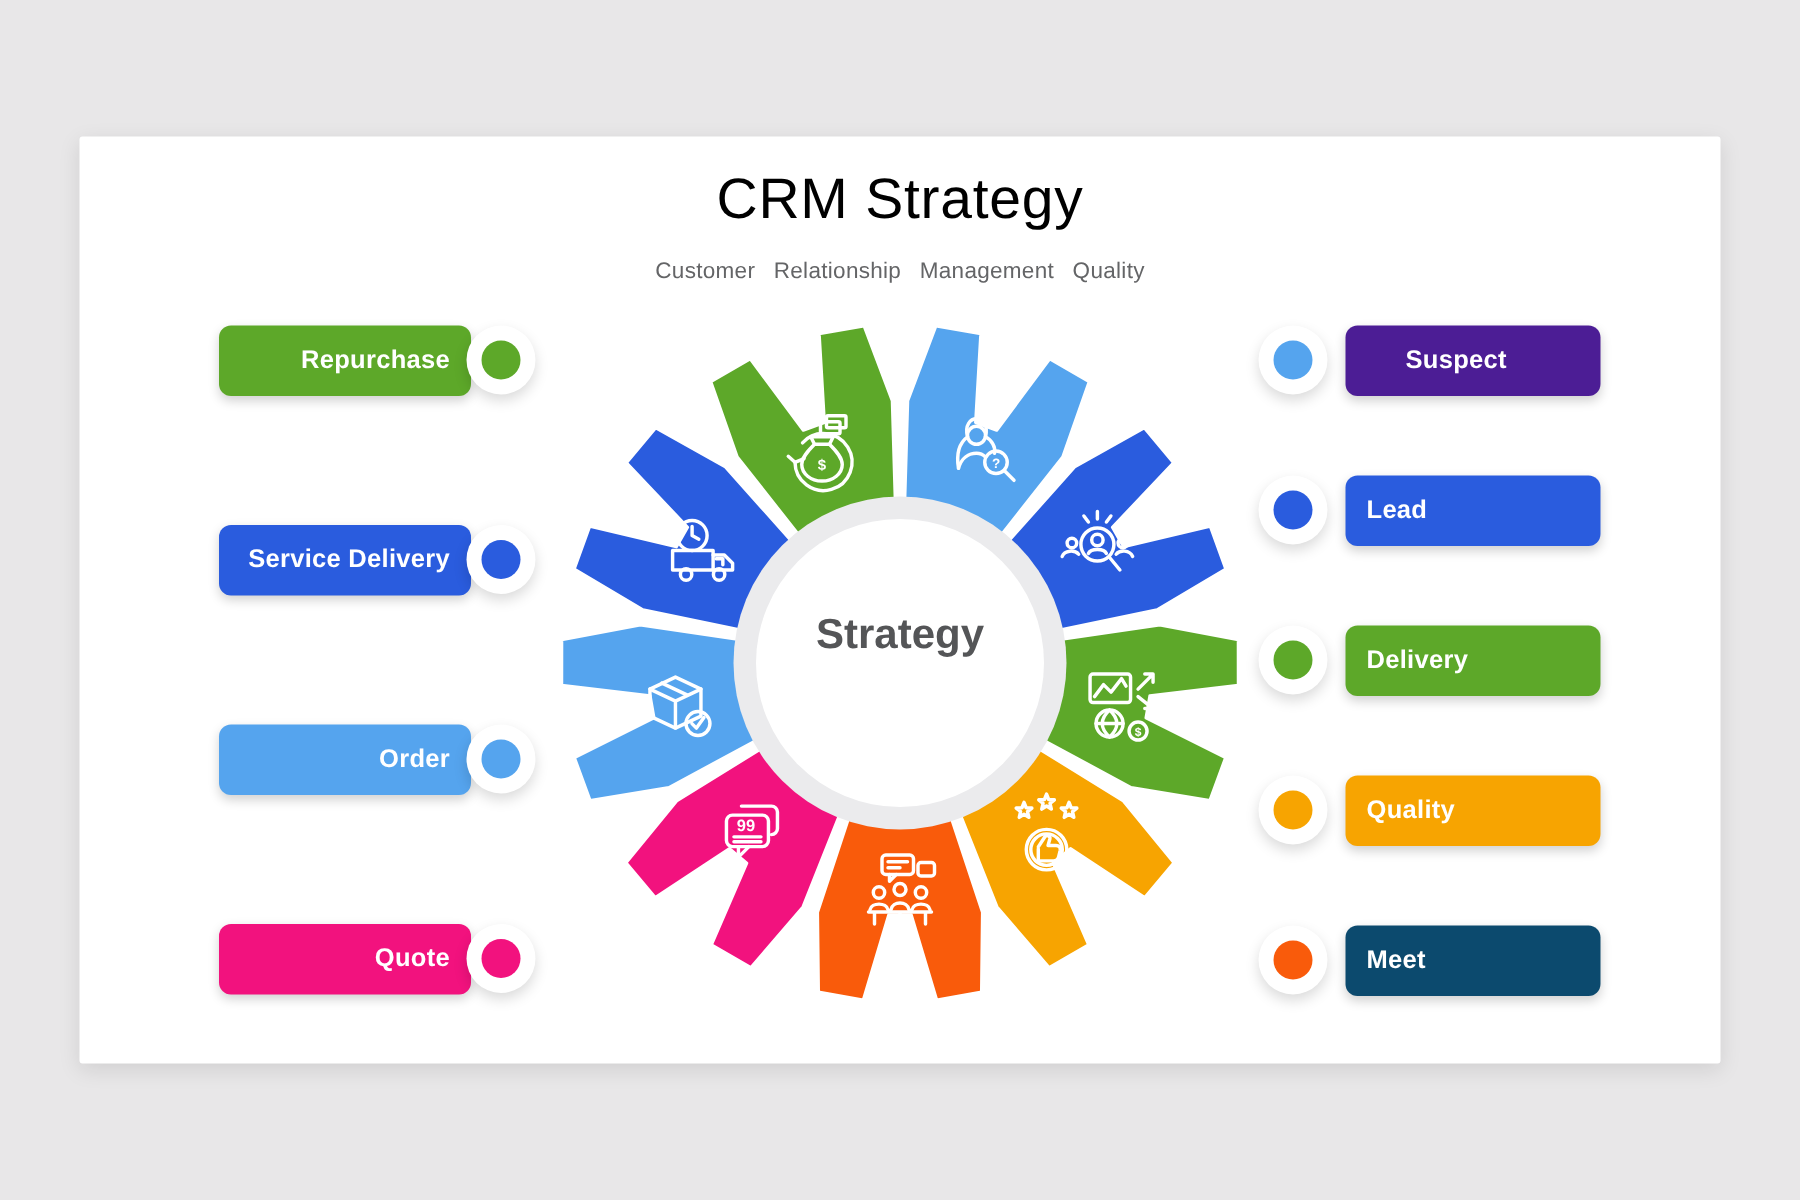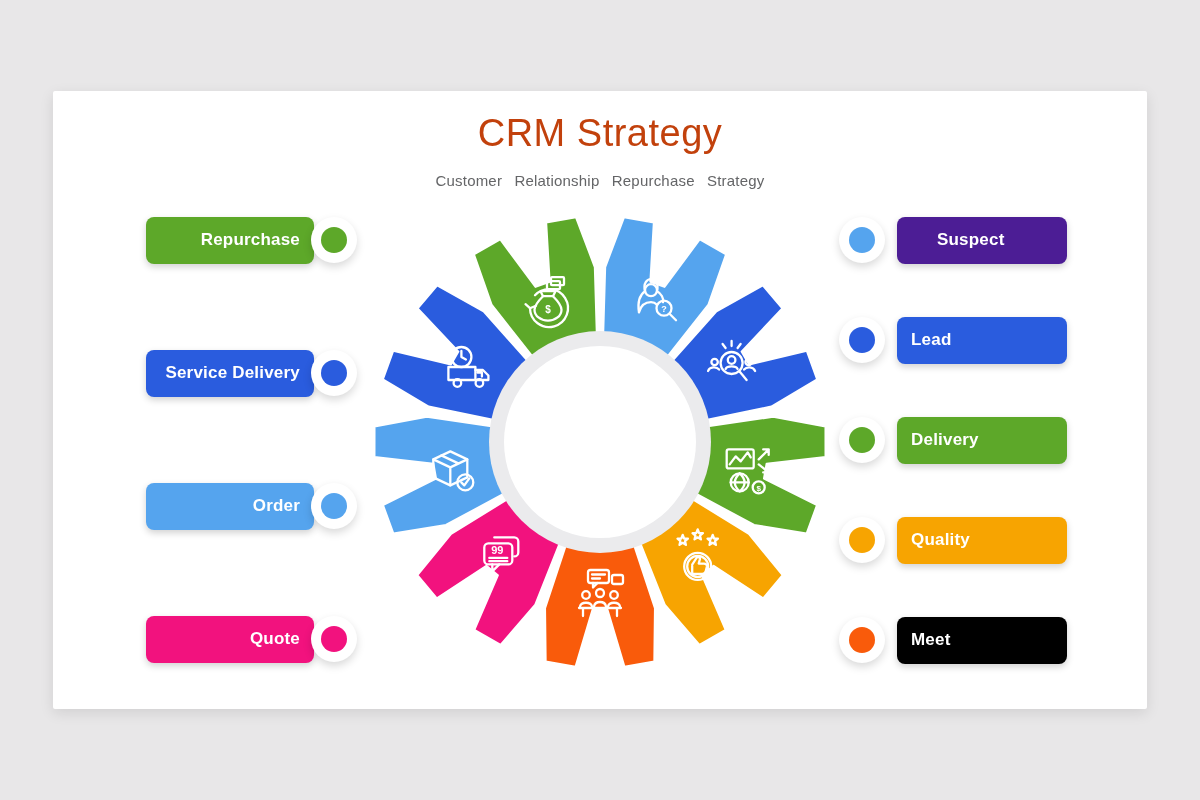--- a/index.html
+++ b/index.html
@@ -8,21 +8,21 @@
     background:#e8e7e8;
     font-family:"Liberation Sans", sans-serif;
   }
   .card{
     position:absolute;left:53px;top:91px;width:1094px;height:618px;
     background:#ffffff;border-radius:2px;
     box-shadow:0 4px 14px rgba(0,0,0,0.10);
   }
   .title{
     position:absolute;left:0;top:112px;width:1200px;text-align:center;
-    font-size:38px;font-weight:500;color:#c2410c;letter-spacing:0.5px;
+    font-size:38px;font-weight:500;color:#000000;letter-spacing:0.5px;
   }
   .subtitle{
     position:absolute;left:0;top:172px;width:1200px;text-align:center;
     font-size:15px;font-weight:400;color:#646567;word-spacing:8px;letter-spacing:0.2px;
   }
   .pill{
     position:absolute;height:47px;border-radius:8px;
     box-shadow:0 3px 7px rgba(0,0,0,0.18);
     display:flex;align-items:center;
     color:#ffffff;font-size:17px;font-weight:700;letter-spacing:0.2px;
@@ -40,21 +40,21 @@
     position:absolute;left:500px;top:404px;width:200px;
     text-align:center;font-size:28px;line-height:38px;font-weight:700;color:#545557;
   }
 </style>
 </head>
 <body>
 
 <div class="card"></div>
 
 <div class="title">CRM Strategy</div>
-<div class="subtitle">Customer Relationship Repurchase Strategy</div>
+<div class="subtitle">Customer Relationship Management Quality</div>
 
 <div id="left-col">
     <div class="pill left-side" style="top: 216.5px; background: rgb(93, 168, 41);">
       <span>Repurchase</span>
     </div>
     <div class="dot-ring" style="left: 311px; top: 217px;">
       <div class="dot" style="background: rgb(93, 168, 41);"></div>
     </div>
     <div class="pill left-side" style="top: 349.5px; background: rgb(42, 92, 222);">
       <span>Service Delivery</span>
@@ -93,21 +93,21 @@
     </div>
     <div class="dot-ring" style="left: 839px; top: 417px;">
       <div class="dot" style="background: rgb(93, 168, 41);"></div>
     </div>
     <div class="pill right-side" style="top: 516.5px; background: rgb(247, 164, 1);">
       <span>Quality</span>
     </div>
     <div class="dot-ring" style="left: 839px; top: 517px;">
       <div class="dot" style="background: rgb(247, 164, 1);"></div>
     </div>
-    <div class="pill right-side" style="top: 616.5px; background: #000000;">
+    <div class="pill right-side" style="top: 616.5px; background: #0c4a6e;">
       <span>Meet</span>
     </div>
     <div class="dot-ring" style="left: 839px; top: 617px;">
       <div class="dot" style="background: rgb(249, 91, 11);"></div>
     </div>
   </div>
 
 <svg id="gear-svg" width="500" height="500" viewBox="-250 -250 500 500" xmlns="http://www.w3.org/2000/svg">
     <path d="M 5.19,-174.92 L 23.98,-224.72 L 53.82,-219.50 L 50.35,-160.28 L 64.46,-155.14 L 99.86,-202.74 L 126.08,-187.57 L 108.46,-137.34 L 26.03,-32.96 L 1.25,-41.98 Z" fill="#55A4EE" stroke="#ffffff" stroke-width="2" stroke-linejoin="round"></path>
     <g transform="translate(20.0,-174.8)" fill="none" stroke="#ffffff" stroke-width="2.3" stroke-linecap="round" stroke-linejoin="round">
@@ -199,13 +199,14 @@
       <path d="M27 29 l-2.5-5 h15 l-2.5 5 z"></path>
       <text x="32" y="46" font-size="10" fill="#fff" stroke="none" text-anchor="middle" font-weight="bold">$</text>
       <path d="M14 41 a19 19 0 1 0 5-13"></path>
       <path d="M14 41 l-4.5-4 M14 41 l6-2.5"></path>
     </g>
     <circle r="111" fill="#ebebed"></circle>
     <circle r="96" fill="#ffffff"></circle>
   </svg>
 
 <div class="center-label">
+  <div>Strategy</div>
 </div>
 
 </body></html>

